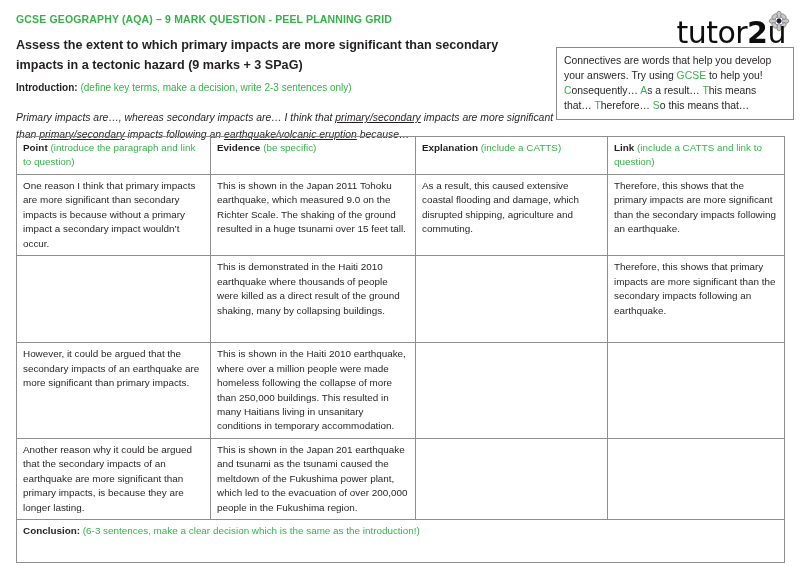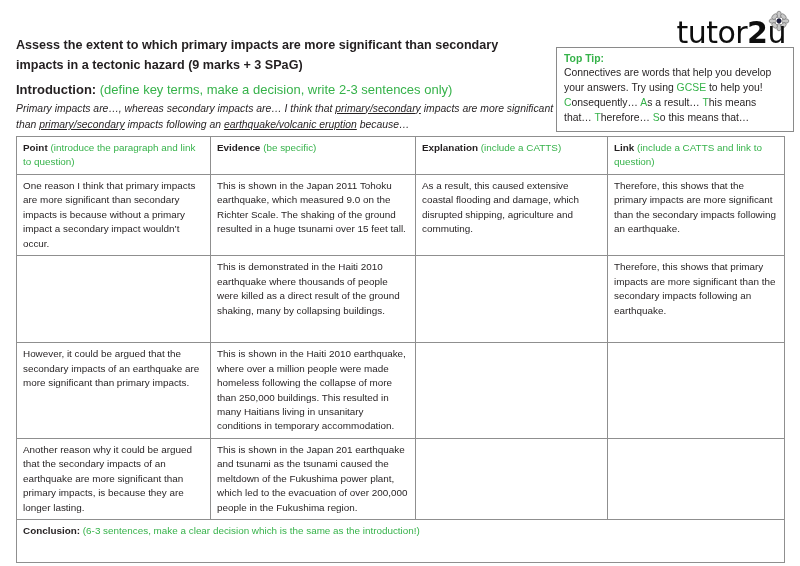--- a/index.html
+++ b/index.html
@@ -48,23 +48,23 @@
     color: #231f20;
   }
 
   .intro-block {
     position: absolute;
     left: 16px;
     top: 80px;
     width: 540px;
   }
   .intro-line1 {
-    font-size: 13px;
+    font-size: 10px;
     line-height: 1.5;
-    margin-bottom: 1px;
+    margin-bottom: 15px;
   }
   .intro-label {
     font-weight: bold;
     color: #231f20;
   }
   .intro-hint {
     color: #36b24a;
   }
   .intro-body {
     font-size: 10.4px;
@@ -173,20 +173,21 @@
     top: 538px;
     font-size: 10px;
     color: #231f20;
   }
 </style>
 </head>
 <body>
 
 <div class="page">
 
+  <div class="kicker">GCSE GEOGRAPHY (AQA) – 9 MARK QUESTION - PEEL PLANNING GRID</div>
 
   <div class="logo">
     <svg class="logo-flower" viewBox="0 0 24 24">
       <g fill="#c9c9c9" stroke="#6e6e6e" stroke-width="0.7">
         <ellipse cx="12" cy="5.2" rx="2.5" ry="4"></ellipse>
         <ellipse cx="12" cy="18.8" rx="2.5" ry="4"></ellipse>
         <ellipse cx="5.2" cy="12" rx="4" ry="2.5"></ellipse>
         <ellipse cx="18.8" cy="12" rx="4" ry="2.5"></ellipse>
         <ellipse cx="7.2" cy="7.2" rx="3.6" ry="2.3" transform="rotate(-45 7.2 7.2)"></ellipse>
         <ellipse cx="16.8" cy="16.8" rx="3.6" ry="2.3" transform="rotate(-45 16.8 16.8)"></ellipse>
@@ -202,21 +203,20 @@
 
   <div class="intro-block">
     <div class="intro-line1">
       <span class="intro-label">Introduction:</span>
       <span class="intro-hint">(define key terms, make a decision, write 2-3 sentences only)</span>
     </div>
     <div class="intro-body"><span>Primary impacts are…, whereas secondary impacts are… I think that </span><span class="u">primary/secondary</span><span> impacts are more significant than </span><span class="u">primary/secondary</span><span> impacts following an </span><span class="u">earthquake/volcanic eruption</span><span> because…</span></div>
   </div>
 
   <div class="toptip">
-    <div class="toptip-title">Top Tip:</div>
     <div class="toptip-body"><span>Connectives are words that help you develop your answers. Try using </span><span class="g">GCSE</span><span> to help you!</span>
       <span><span class="g">C</span><span>onsequently…</span></span>
       <span><span class="g">A</span><span>s a result…</span></span>
       <span><span class="g">T</span><span>his means that…</span></span>
       <span><span class="g">T</span><span>herefore…</span></span>
       <span><span class="g">S</span><span>o this means that…</span></span>
     </div>
   </div>
 
   <table class="grid">

